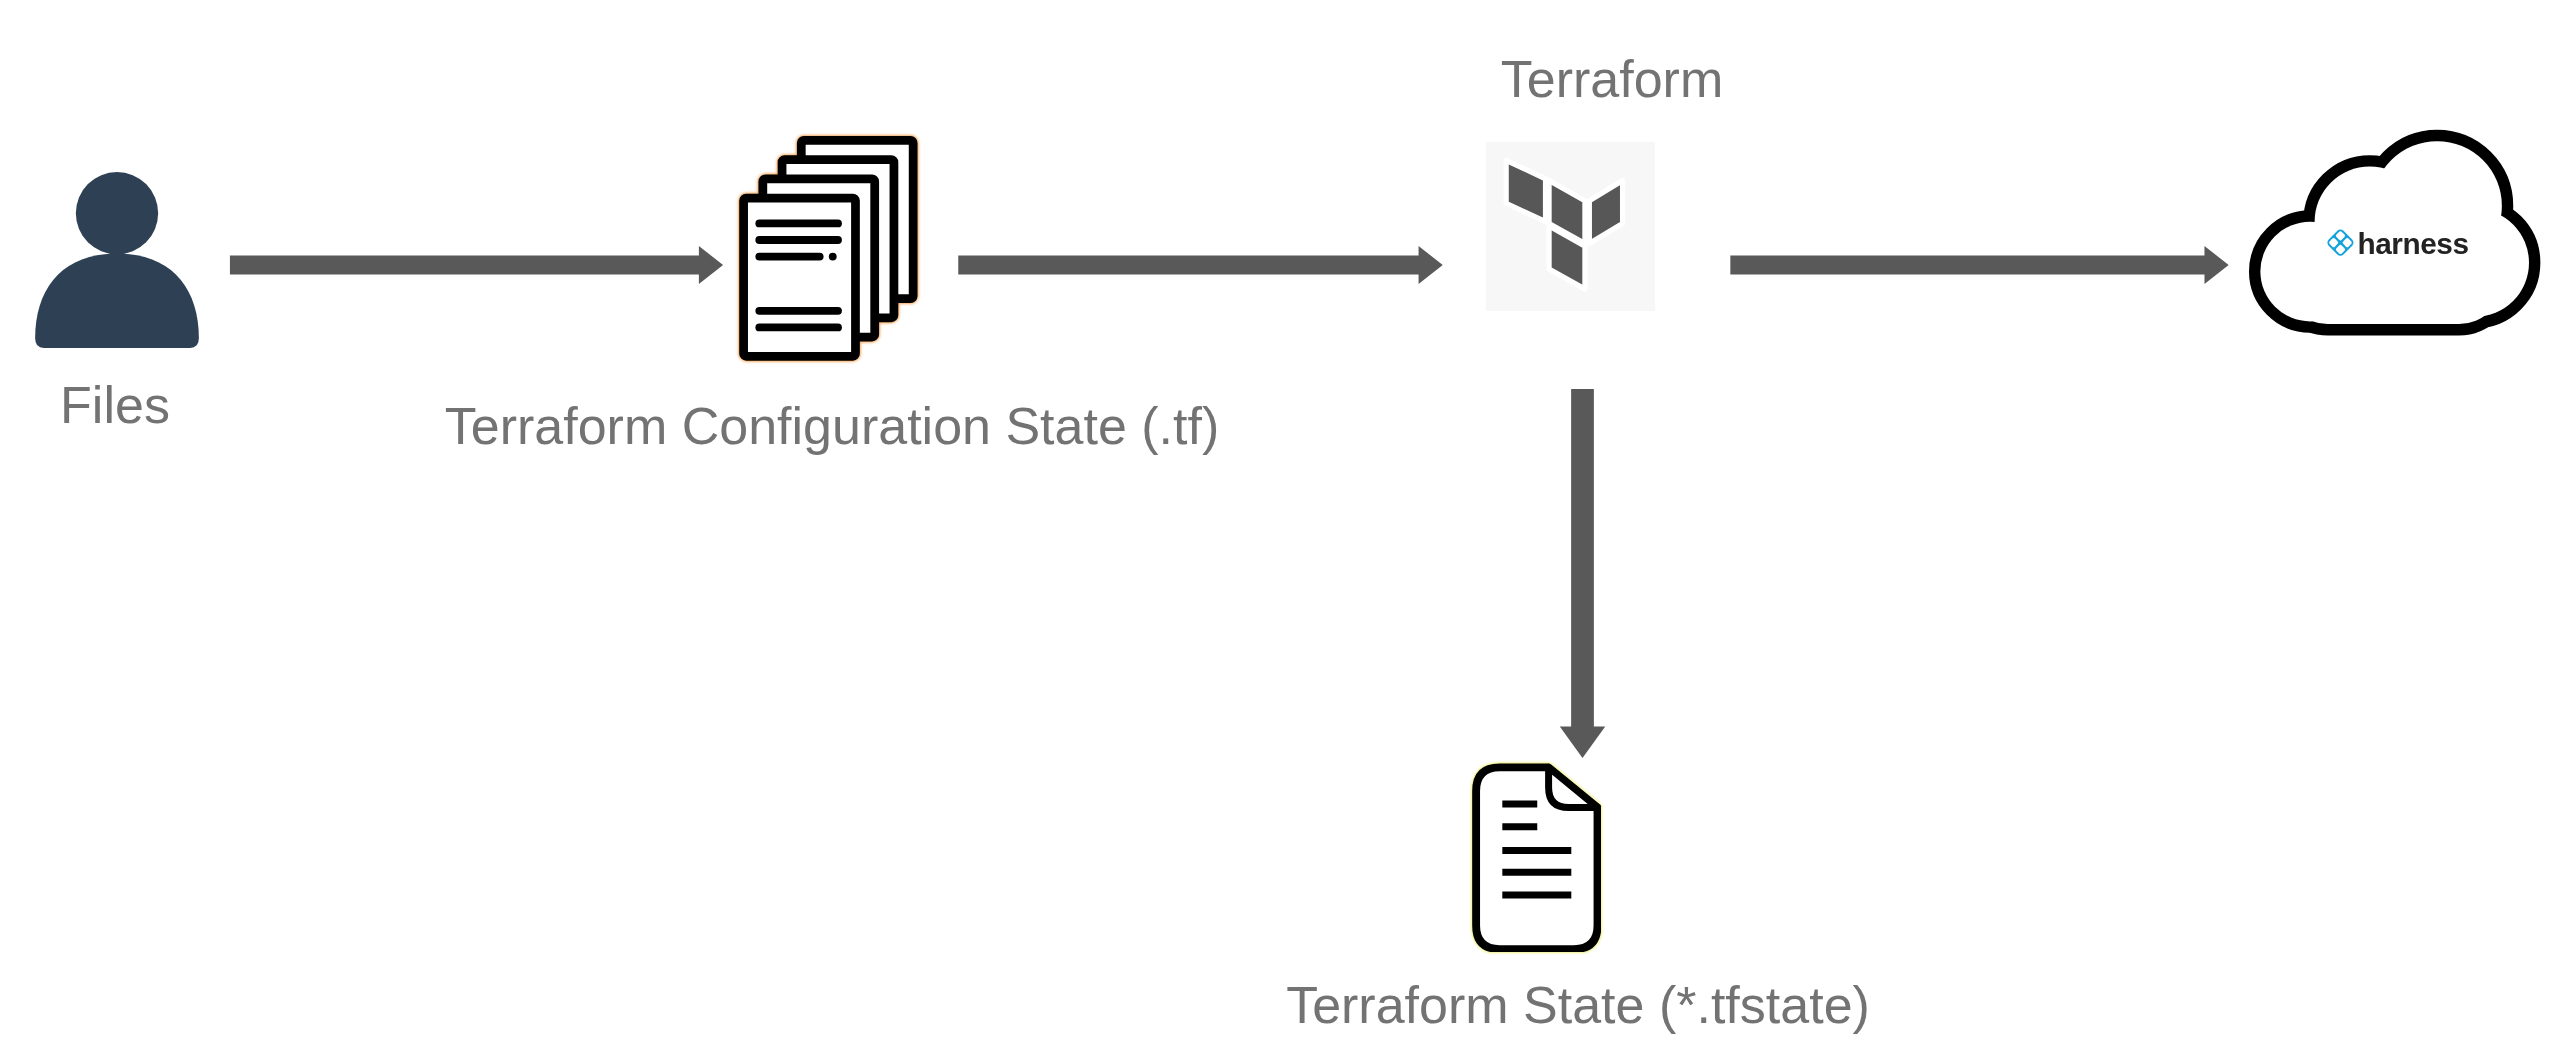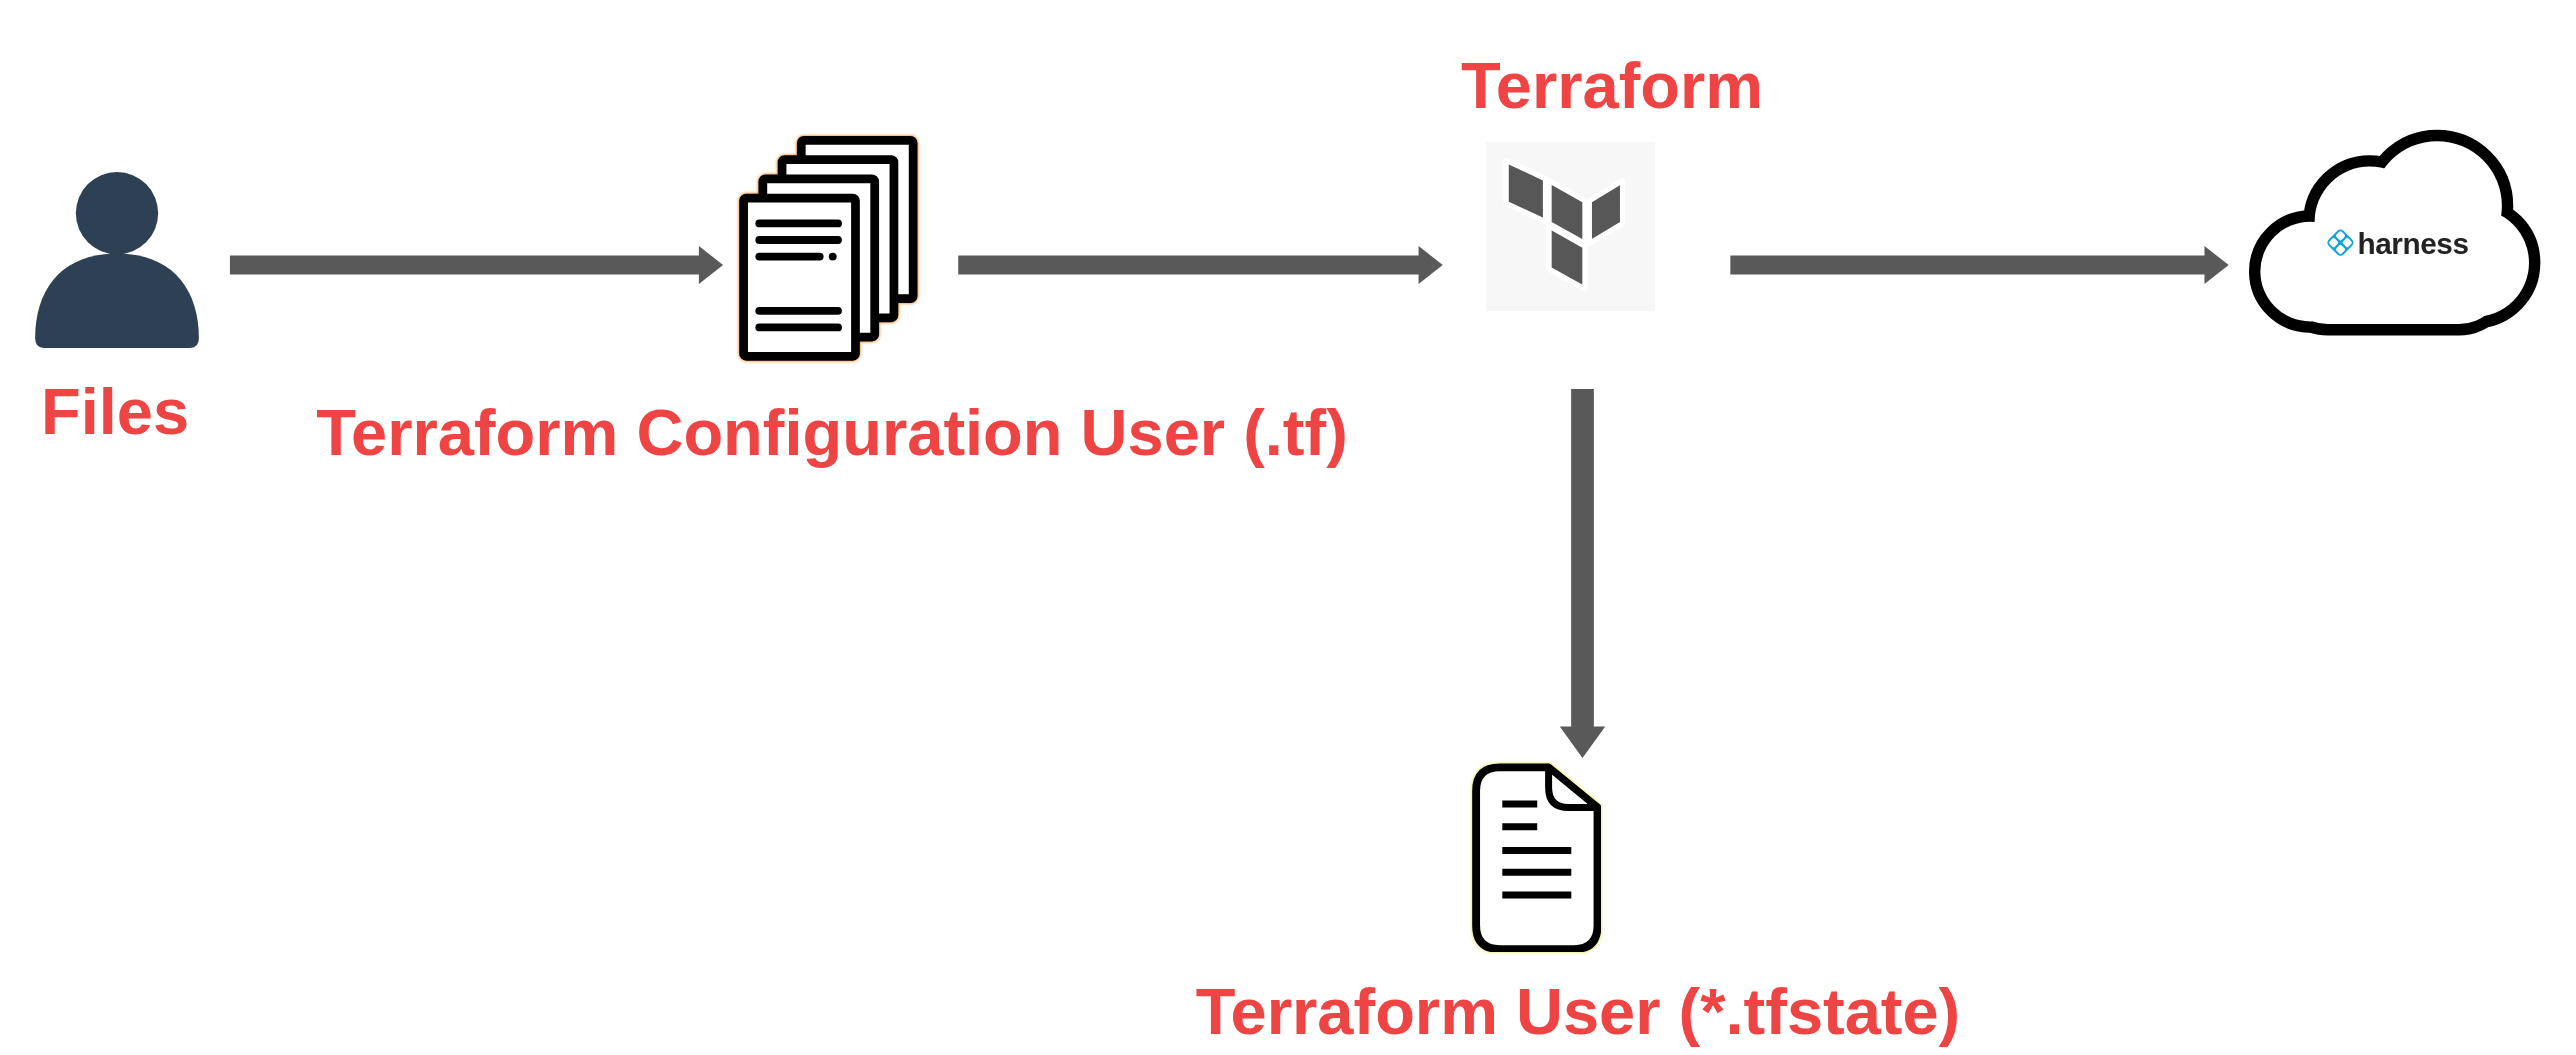--- a/index.html
+++ b/index.html
@@ -7,23 +7,23 @@
     position:relative;
     width:2576px;height:1055px;
     background:#fff;
     font-family:"Liberation Sans","DejaVu Sans",sans-serif;
     overflow:hidden;
   }
   .abs{position:absolute;}
   .node-label{
     position:absolute;
     transform:translateX(-50%);
-    font-size:65px;
-    font-weight:700;
-    color:#ef4444;
+    font-size:52px;
+    font-weight:400;
+    color:#737373;
     white-space:nowrap;
     line-height:1;
   }
   .glow-warm{filter:drop-shadow(0 0 1.7px rgba(242,162,82,.95)) drop-shadow(0 0 0.9px rgba(242,162,82,.9));}
   .glow-yellow{filter:drop-shadow(0 0 1.7px rgba(237,237,121,.95)) drop-shadow(0 0 0.9px rgba(237,237,121,.9));}
   .harness-word{font-family:"Liberation Sans","DejaVu Sans",sans-serif;font-weight:700;}
 </style>
 </head>
 <body>
 
@@ -50,21 +50,21 @@
     </g>
     <g stroke="#000" stroke-width="9" stroke-linecap="round">
       <line x1="23" y1="100" x2="113" y2="100"></line>
       <line x1="23" y1="119" x2="113" y2="119"></line>
       <line x1="23" y1="138" x2="92" y2="138"></line>
       <line x1="23" y1="200" x2="113" y2="200"></line>
       <line x1="23" y1="219" x2="113" y2="219"></line>
     </g>
     <circle cx="107" cy="138" r="4.5" fill="#000"></circle>
   </svg>
-  <div class="node-label" style="left:832px;top:400px;">Terraform Configuration User (.tf)</div>
+  <div class="node-label" style="left:832px;top:400px;">Terraform Configuration State (.tf)</div>
 
   <svg class="abs" style="left:955px;top:246px;" width="491" height="38" viewBox="0 0 561 44">
     <path d="M0,11 H533 V0 L561,22 L533,44 V33 H0 Z" fill="#595959"></path>
   </svg>
 
   <div class="node-label" style="left:1612px;top:53px;">Terraform</div>
   <svg class="abs" style="left:1486px;top:142px;" width="169" height="169" viewBox="0 0 193 193">
     <rect x="0" y="0" width="193" height="193" fill="#F7F7F7"></rect>
     <g stroke="#fff" stroke-width="6" stroke-linejoin="round" fill="#575757">
       <polygon points="23,21 68,42 68,91 23,70"></polygon>
@@ -115,16 +115,16 @@
     <path fill="#fff" stroke="#000" stroke-width="9" stroke-linejoin="round" d="M 90,7 L 34,7 Q 7,7 7,34 L 7,188 Q 7,215 34,215 L 119,215 Q 146,215 146,188 L 146,53 Z"></path>
     <path fill="#fff" stroke="#000" stroke-width="8" stroke-linejoin="round" d="M 90,7 L 90,30 Q 90,53 113,53 L 146,53 Z"></path>
     <g stroke="#000" stroke-width="8">
       <line x1="37" y1="49" x2="77" y2="49"></line>
       <line x1="37" y1="75" x2="77" y2="75"></line>
       <line x1="37" y1="102" x2="116" y2="102"></line>
       <line x1="37" y1="127" x2="116" y2="127"></line>
       <line x1="37" y1="153" x2="116" y2="153"></line>
     </g>
   </svg>
-  <div class="node-label" style="left:1578px;top:979px;">Terraform User (*.tfstate)</div>
+  <div class="node-label" style="left:1578px;top:979px;">Terraform State (*.tfstate)</div>
 
 </div>
 
 
 </body></html>

